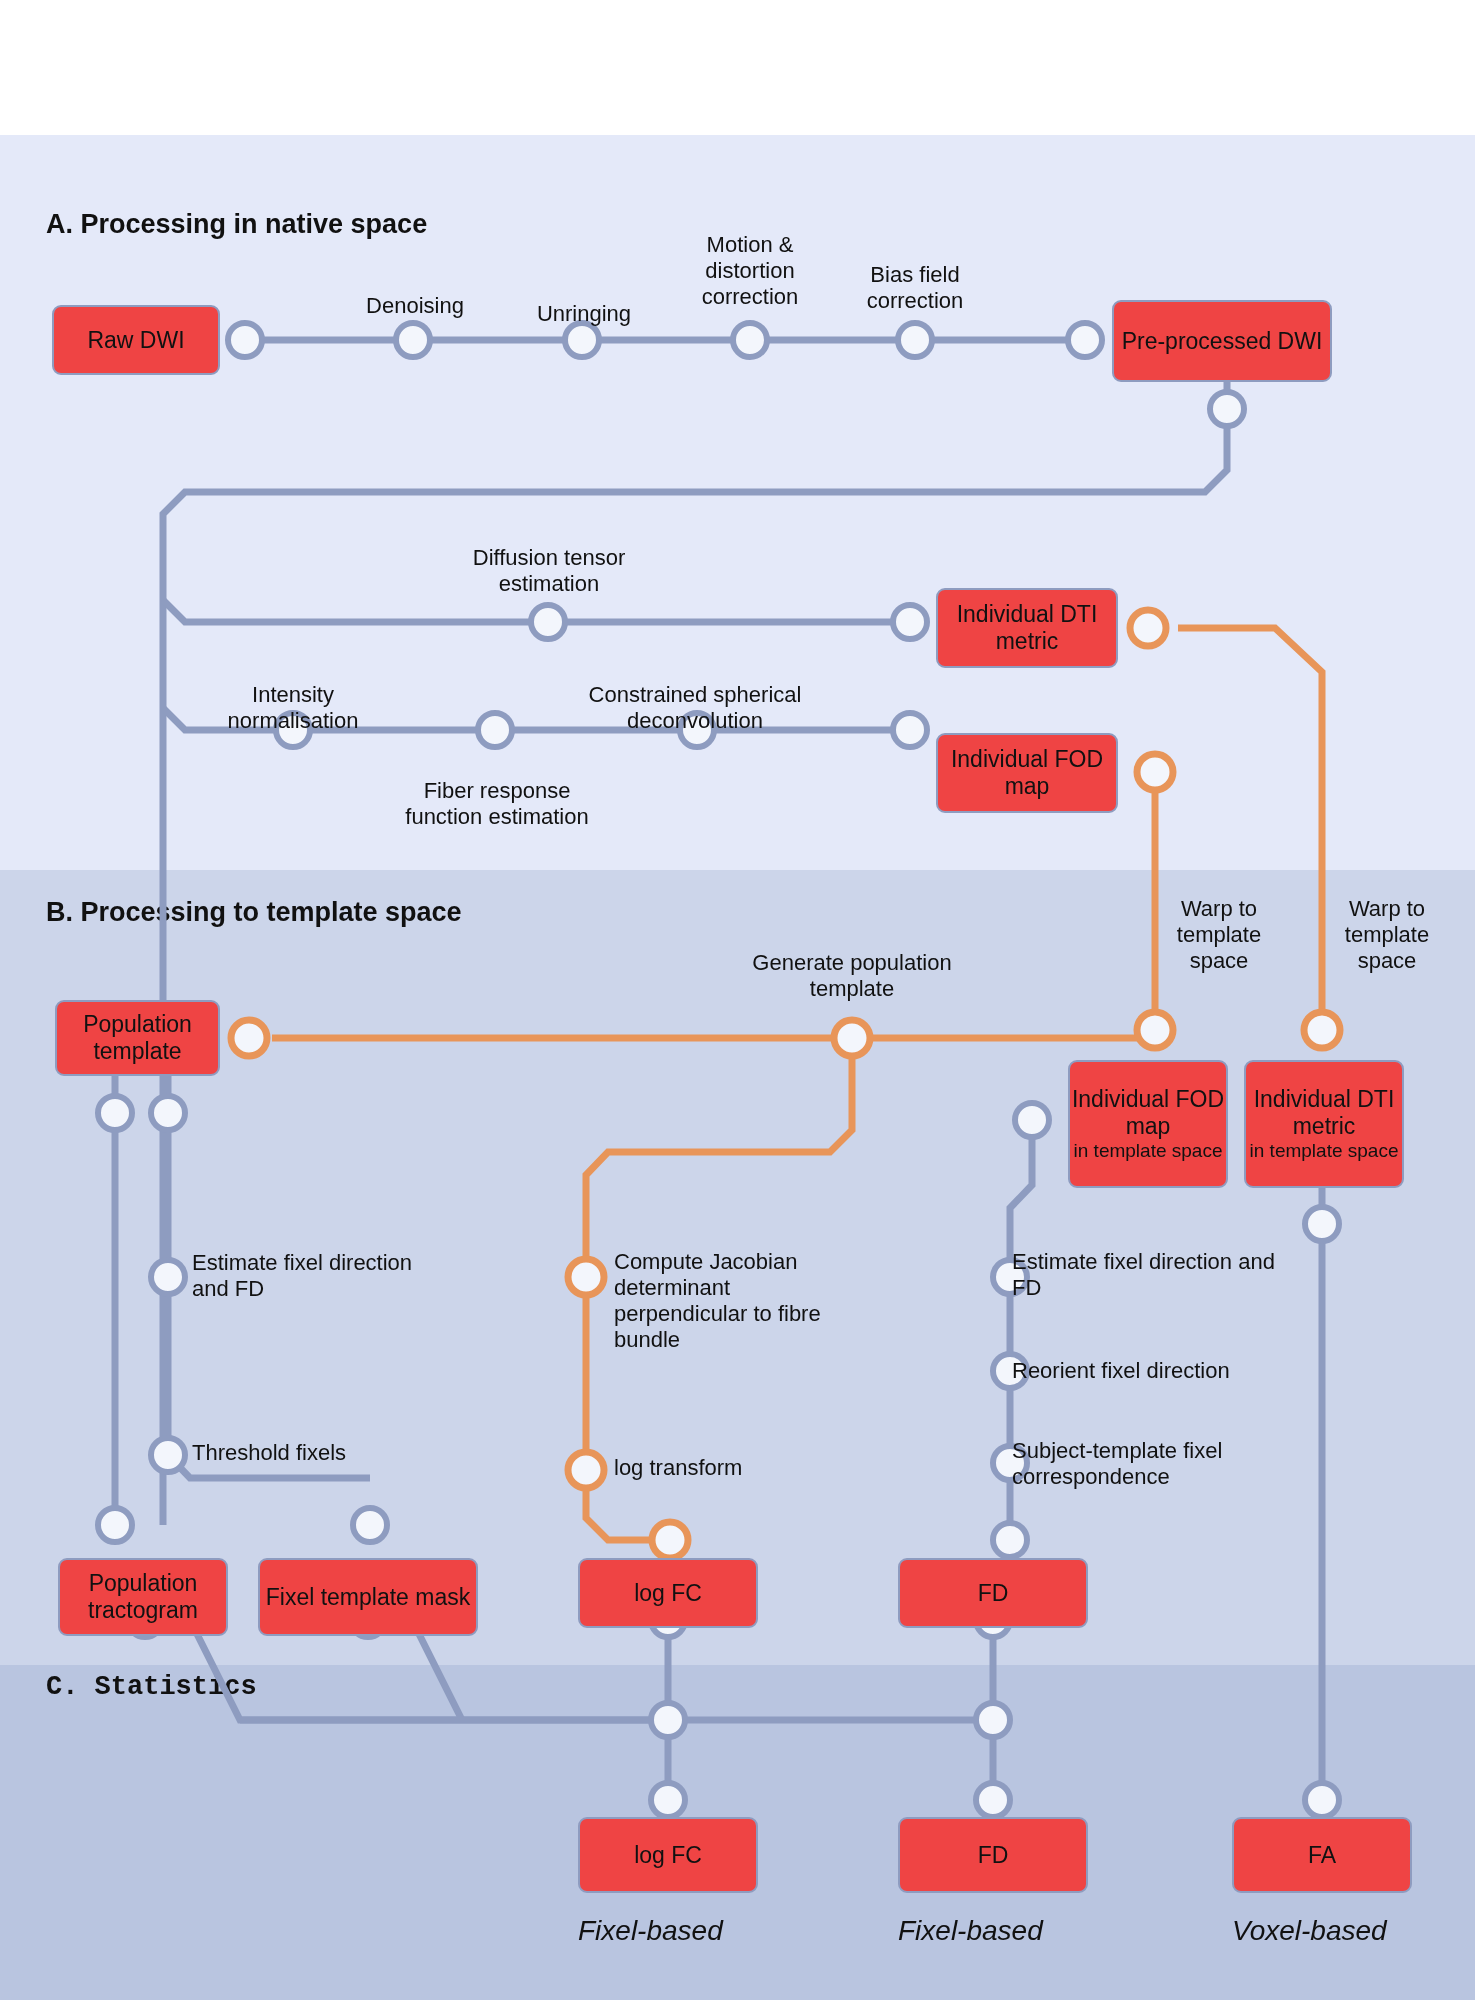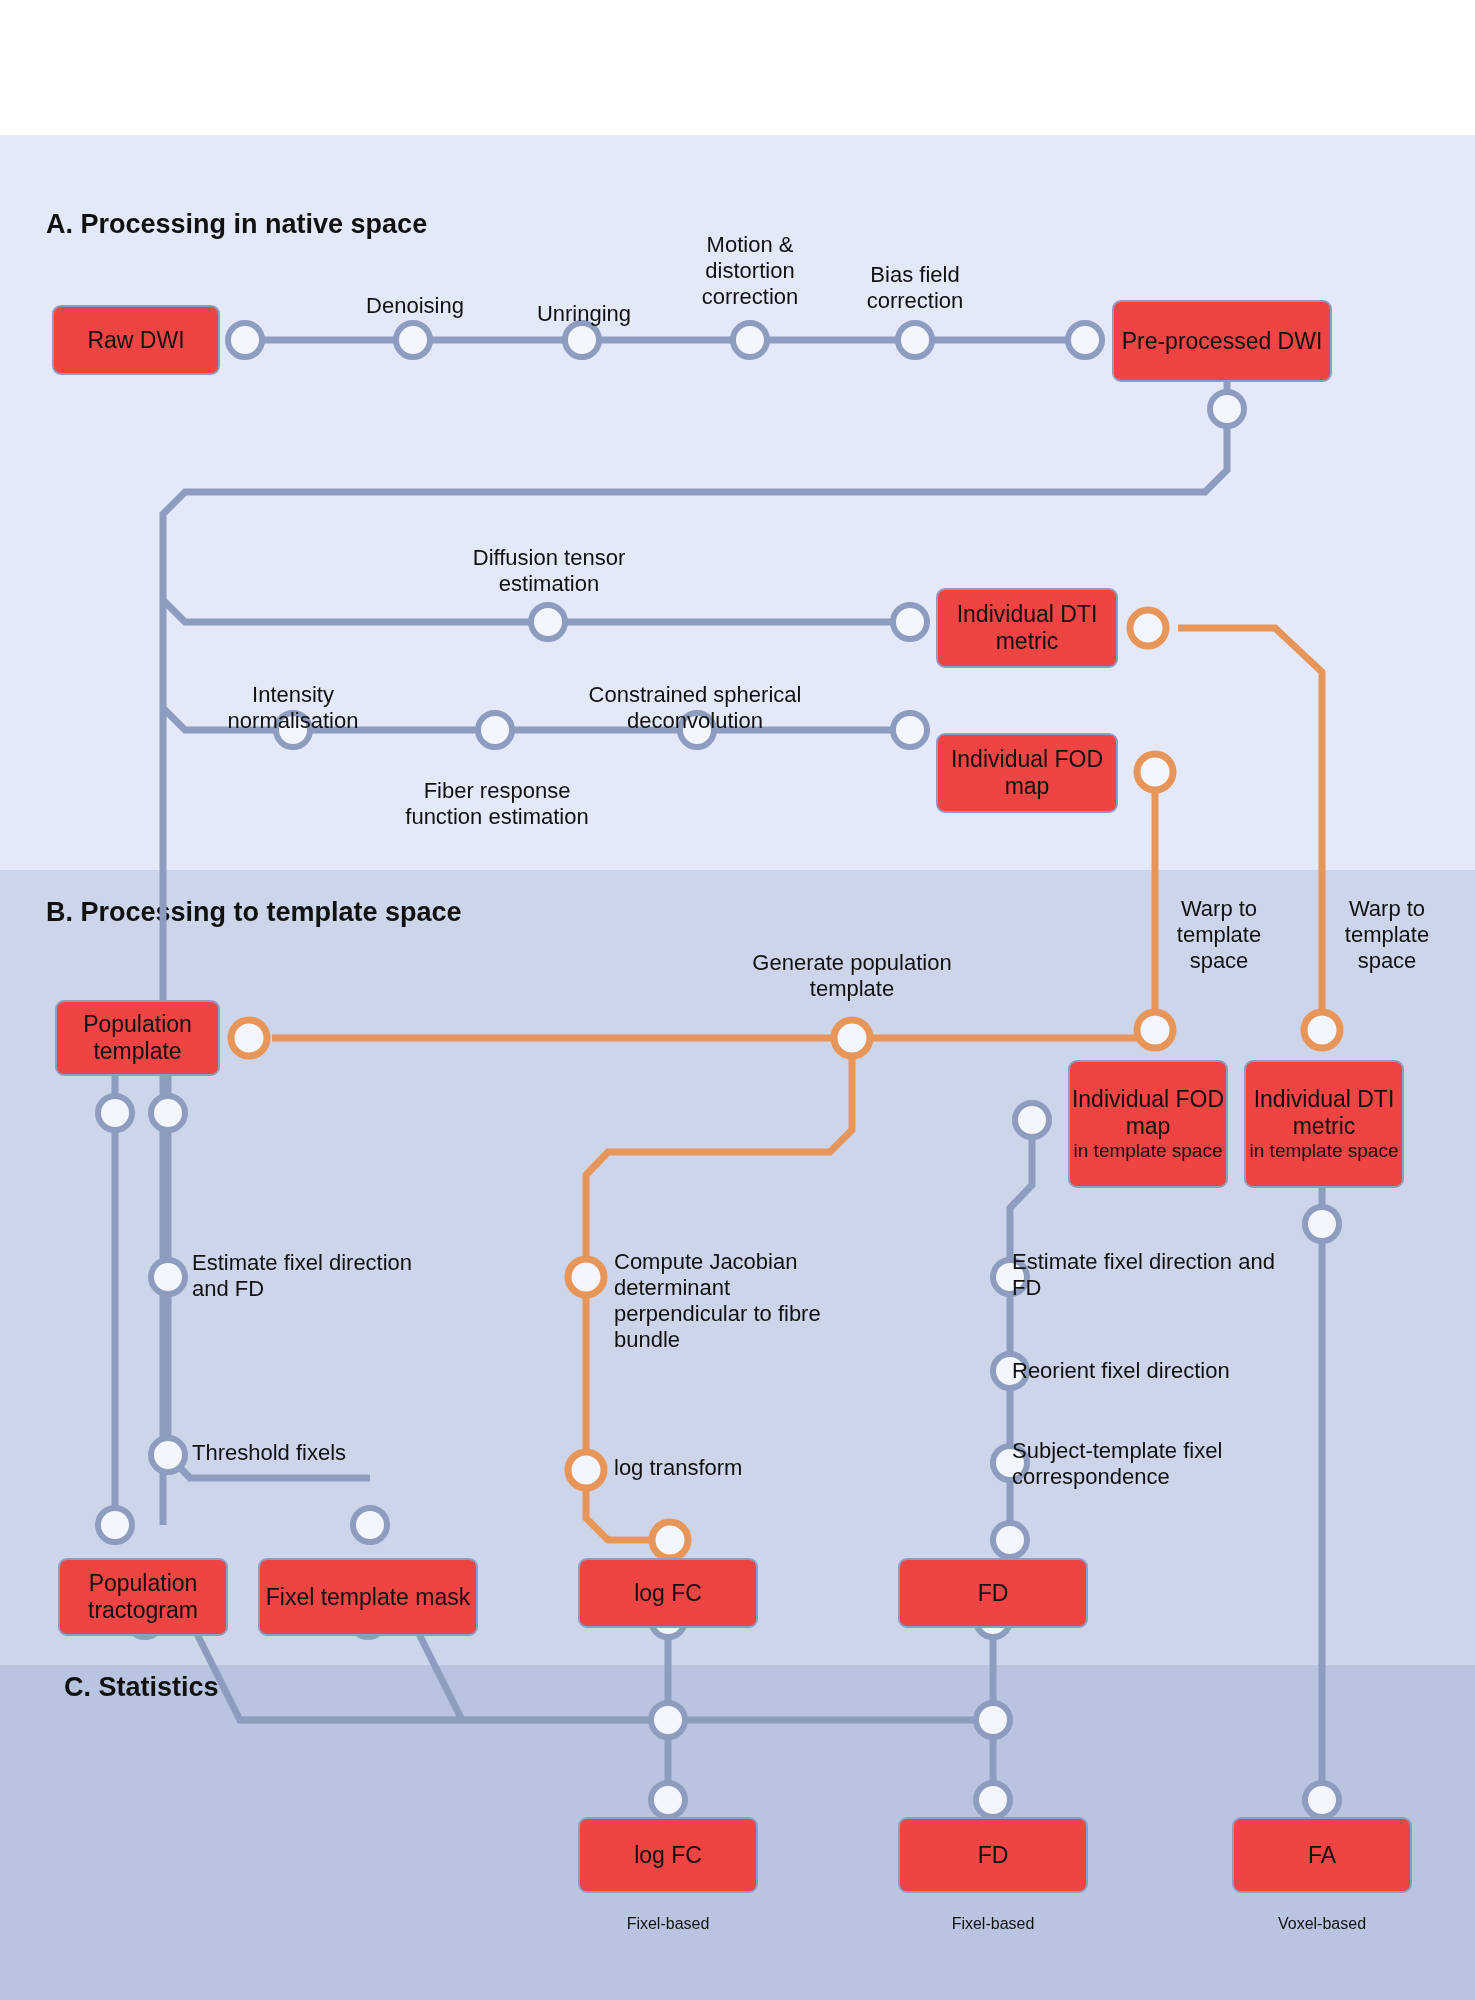--- a/index.html
+++ b/index.html
@@ -22,40 +22,40 @@
   #title-bar{position:absolute;left:184px;top:36px;width:12px;height:66px;
              background:#4e5570;border-radius:6px;}
   #title-text{position:absolute;left:218px;top:44px;
               font-size:35px;font-weight:bold;color:#4e5570;
               letter-spacing:-0.2px;white-space:nowrap;}
 
   
   .sec-head{position:absolute;font-size:27px;font-weight:bold;color:#111;}
   #sec-a{left:46px;top:165px;margin-top:44px;}
   #sec-b{left:46px;top:897px;}
-  #sec-c{left:64px;top:1672px;}
+  #sec-c{left:46px;top:1672px;font-family:Liberation Mono, monospace;}
 
   
   #wires{position:absolute;left:0;top:0;width:1475px;height:2000px;pointer-events:none;}
 
   
   .box{
     position:absolute;box-sizing:border-box;
     background:#ef4444;border:2.5px solid #8e9cc0;border-radius:9px;
     color:#111;font-size:23px;line-height:1.16;
     display:flex;flex-direction:column;align-items:center;justify-content:center;
     text-align:center;
   }
   .box .sub{font-size:19px;line-height:1.15;}
 
   
   .lbl{position:absolute;font-size:22px;line-height:1.18;color:#111;}
   .lbl.c{text-align:center;}
   .lbl.l{text-align:left;}
-  .cap{position:absolute;font-size:16px;color:#111;text-align:center;}
+  .cap{position:absolute;font-size:28px;color:#111;font-style:italic;}
 </style>
 </head>
 <body>
 
 <div id="root">
 
   <div class="band" id="band-a"></div>
   <div class="band" id="band-b"></div>
   <div class="band" id="band-c"></div>
 

